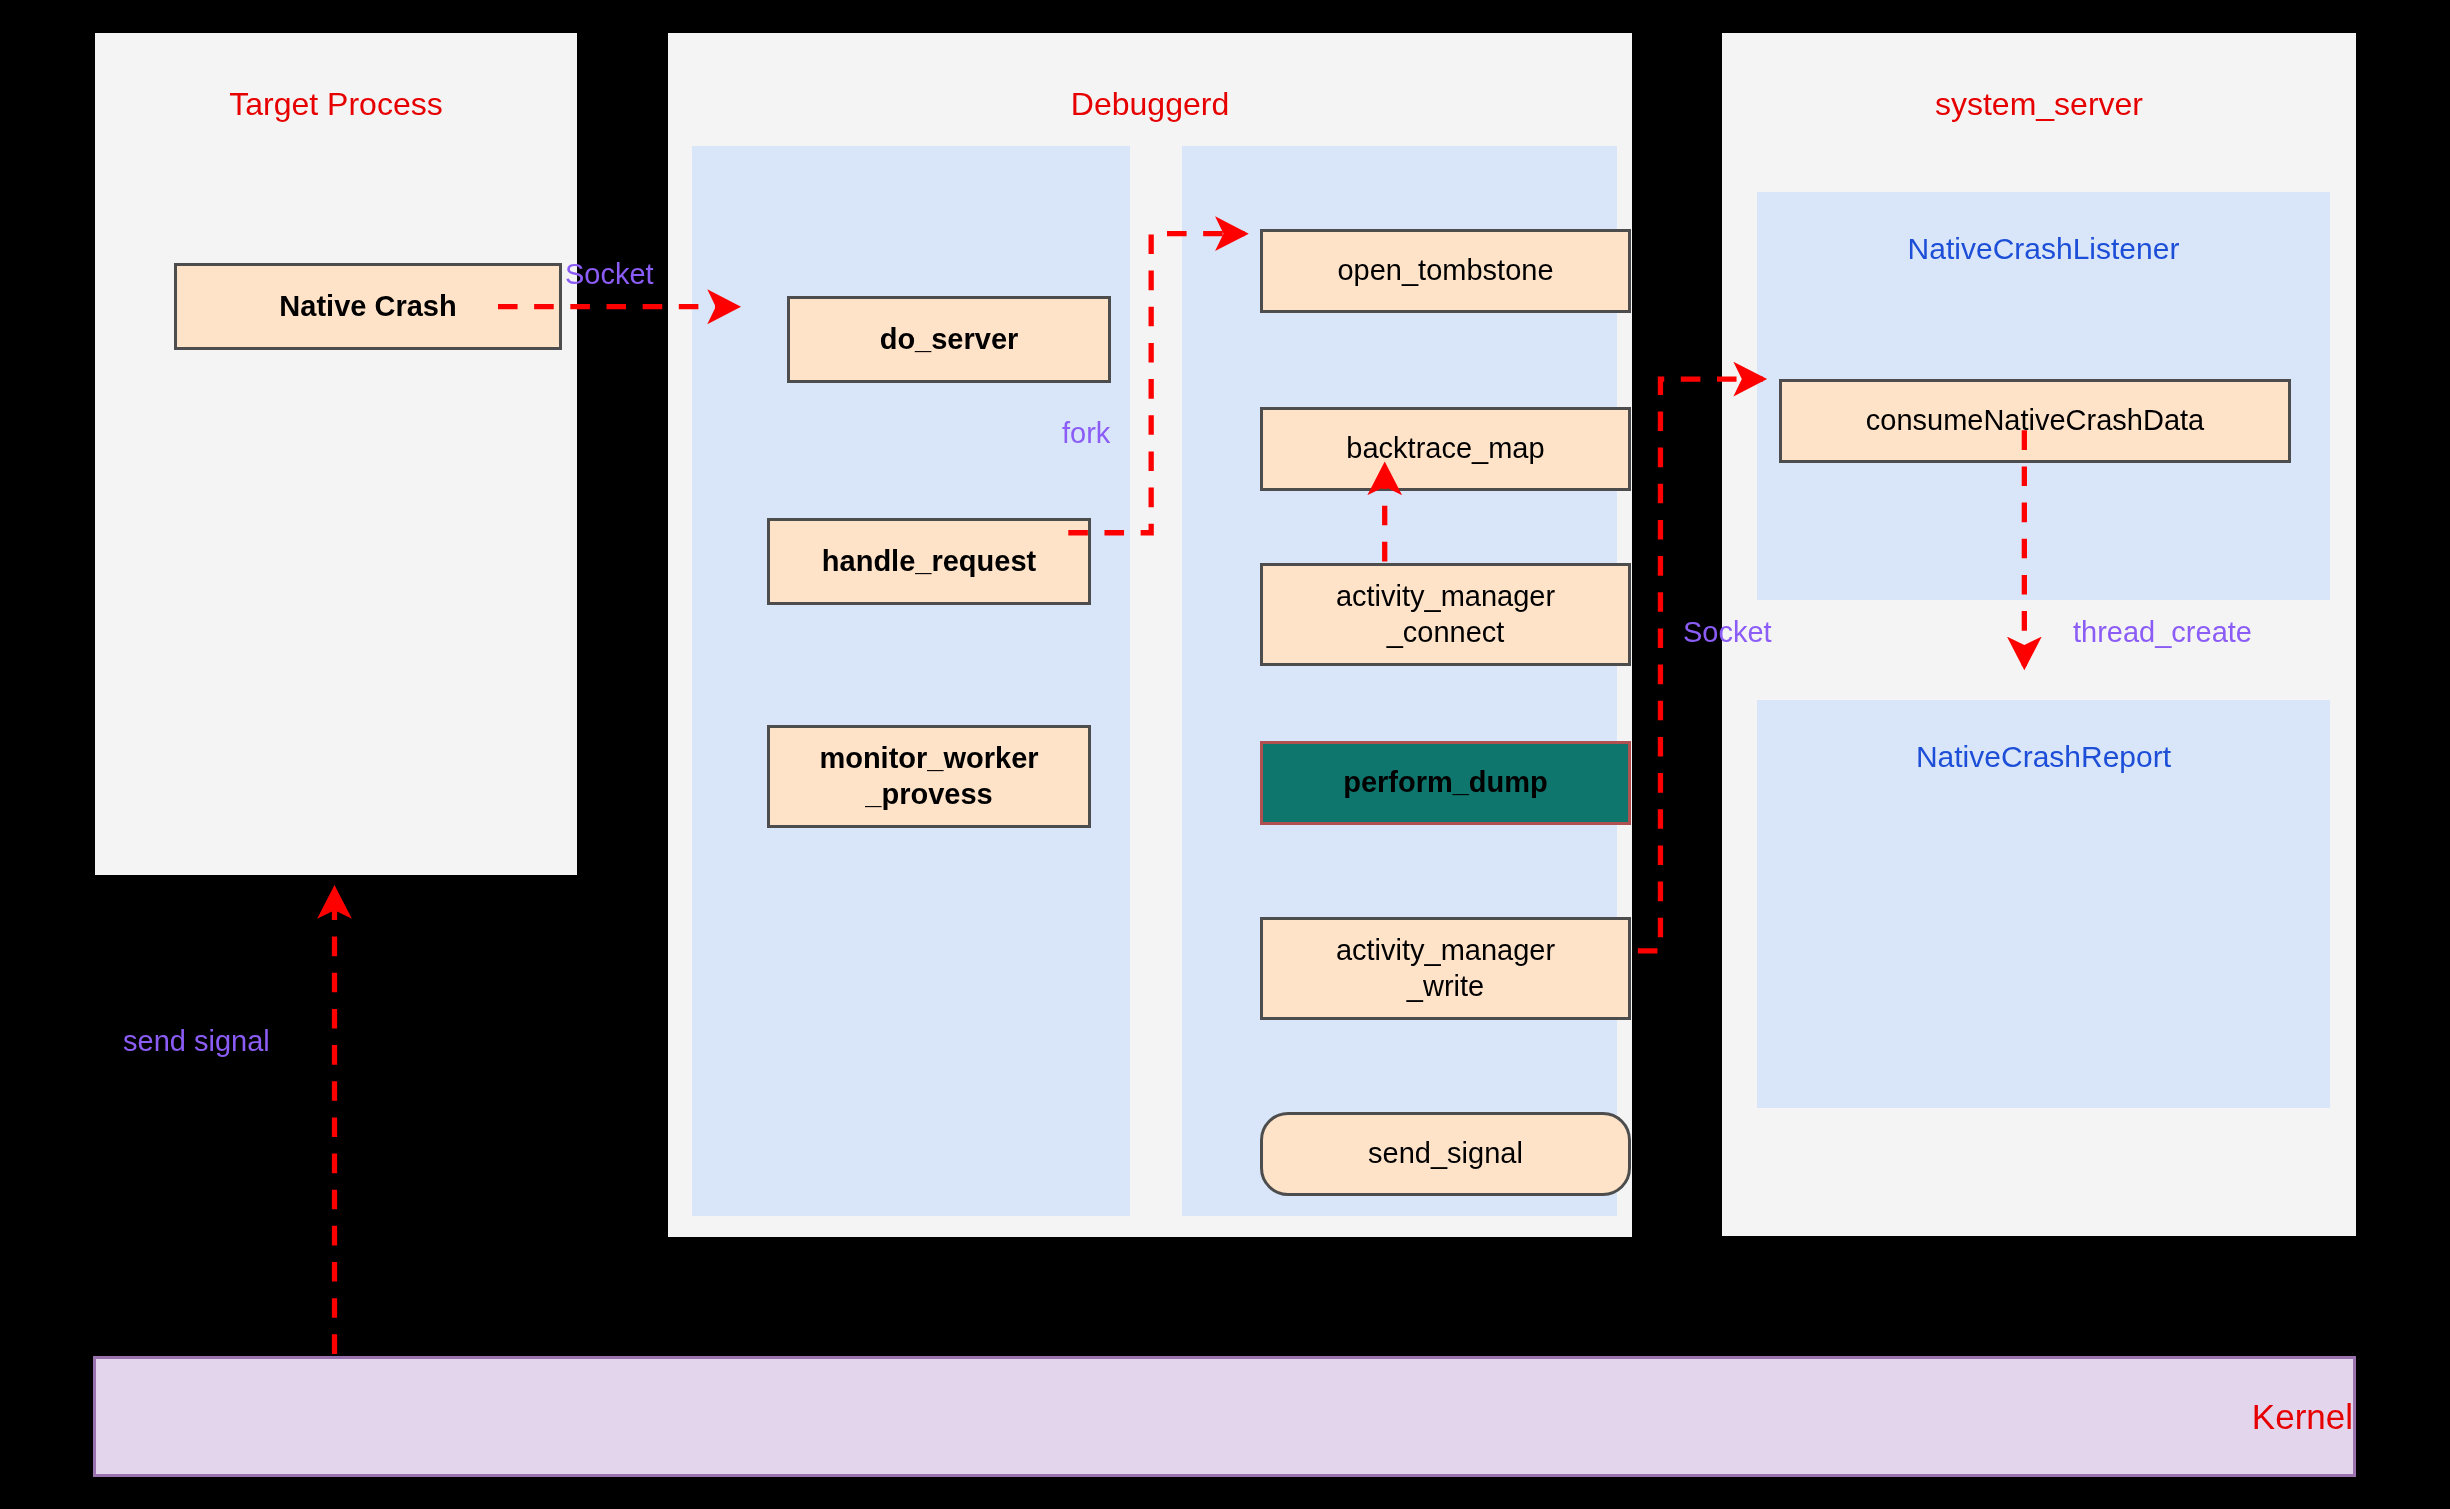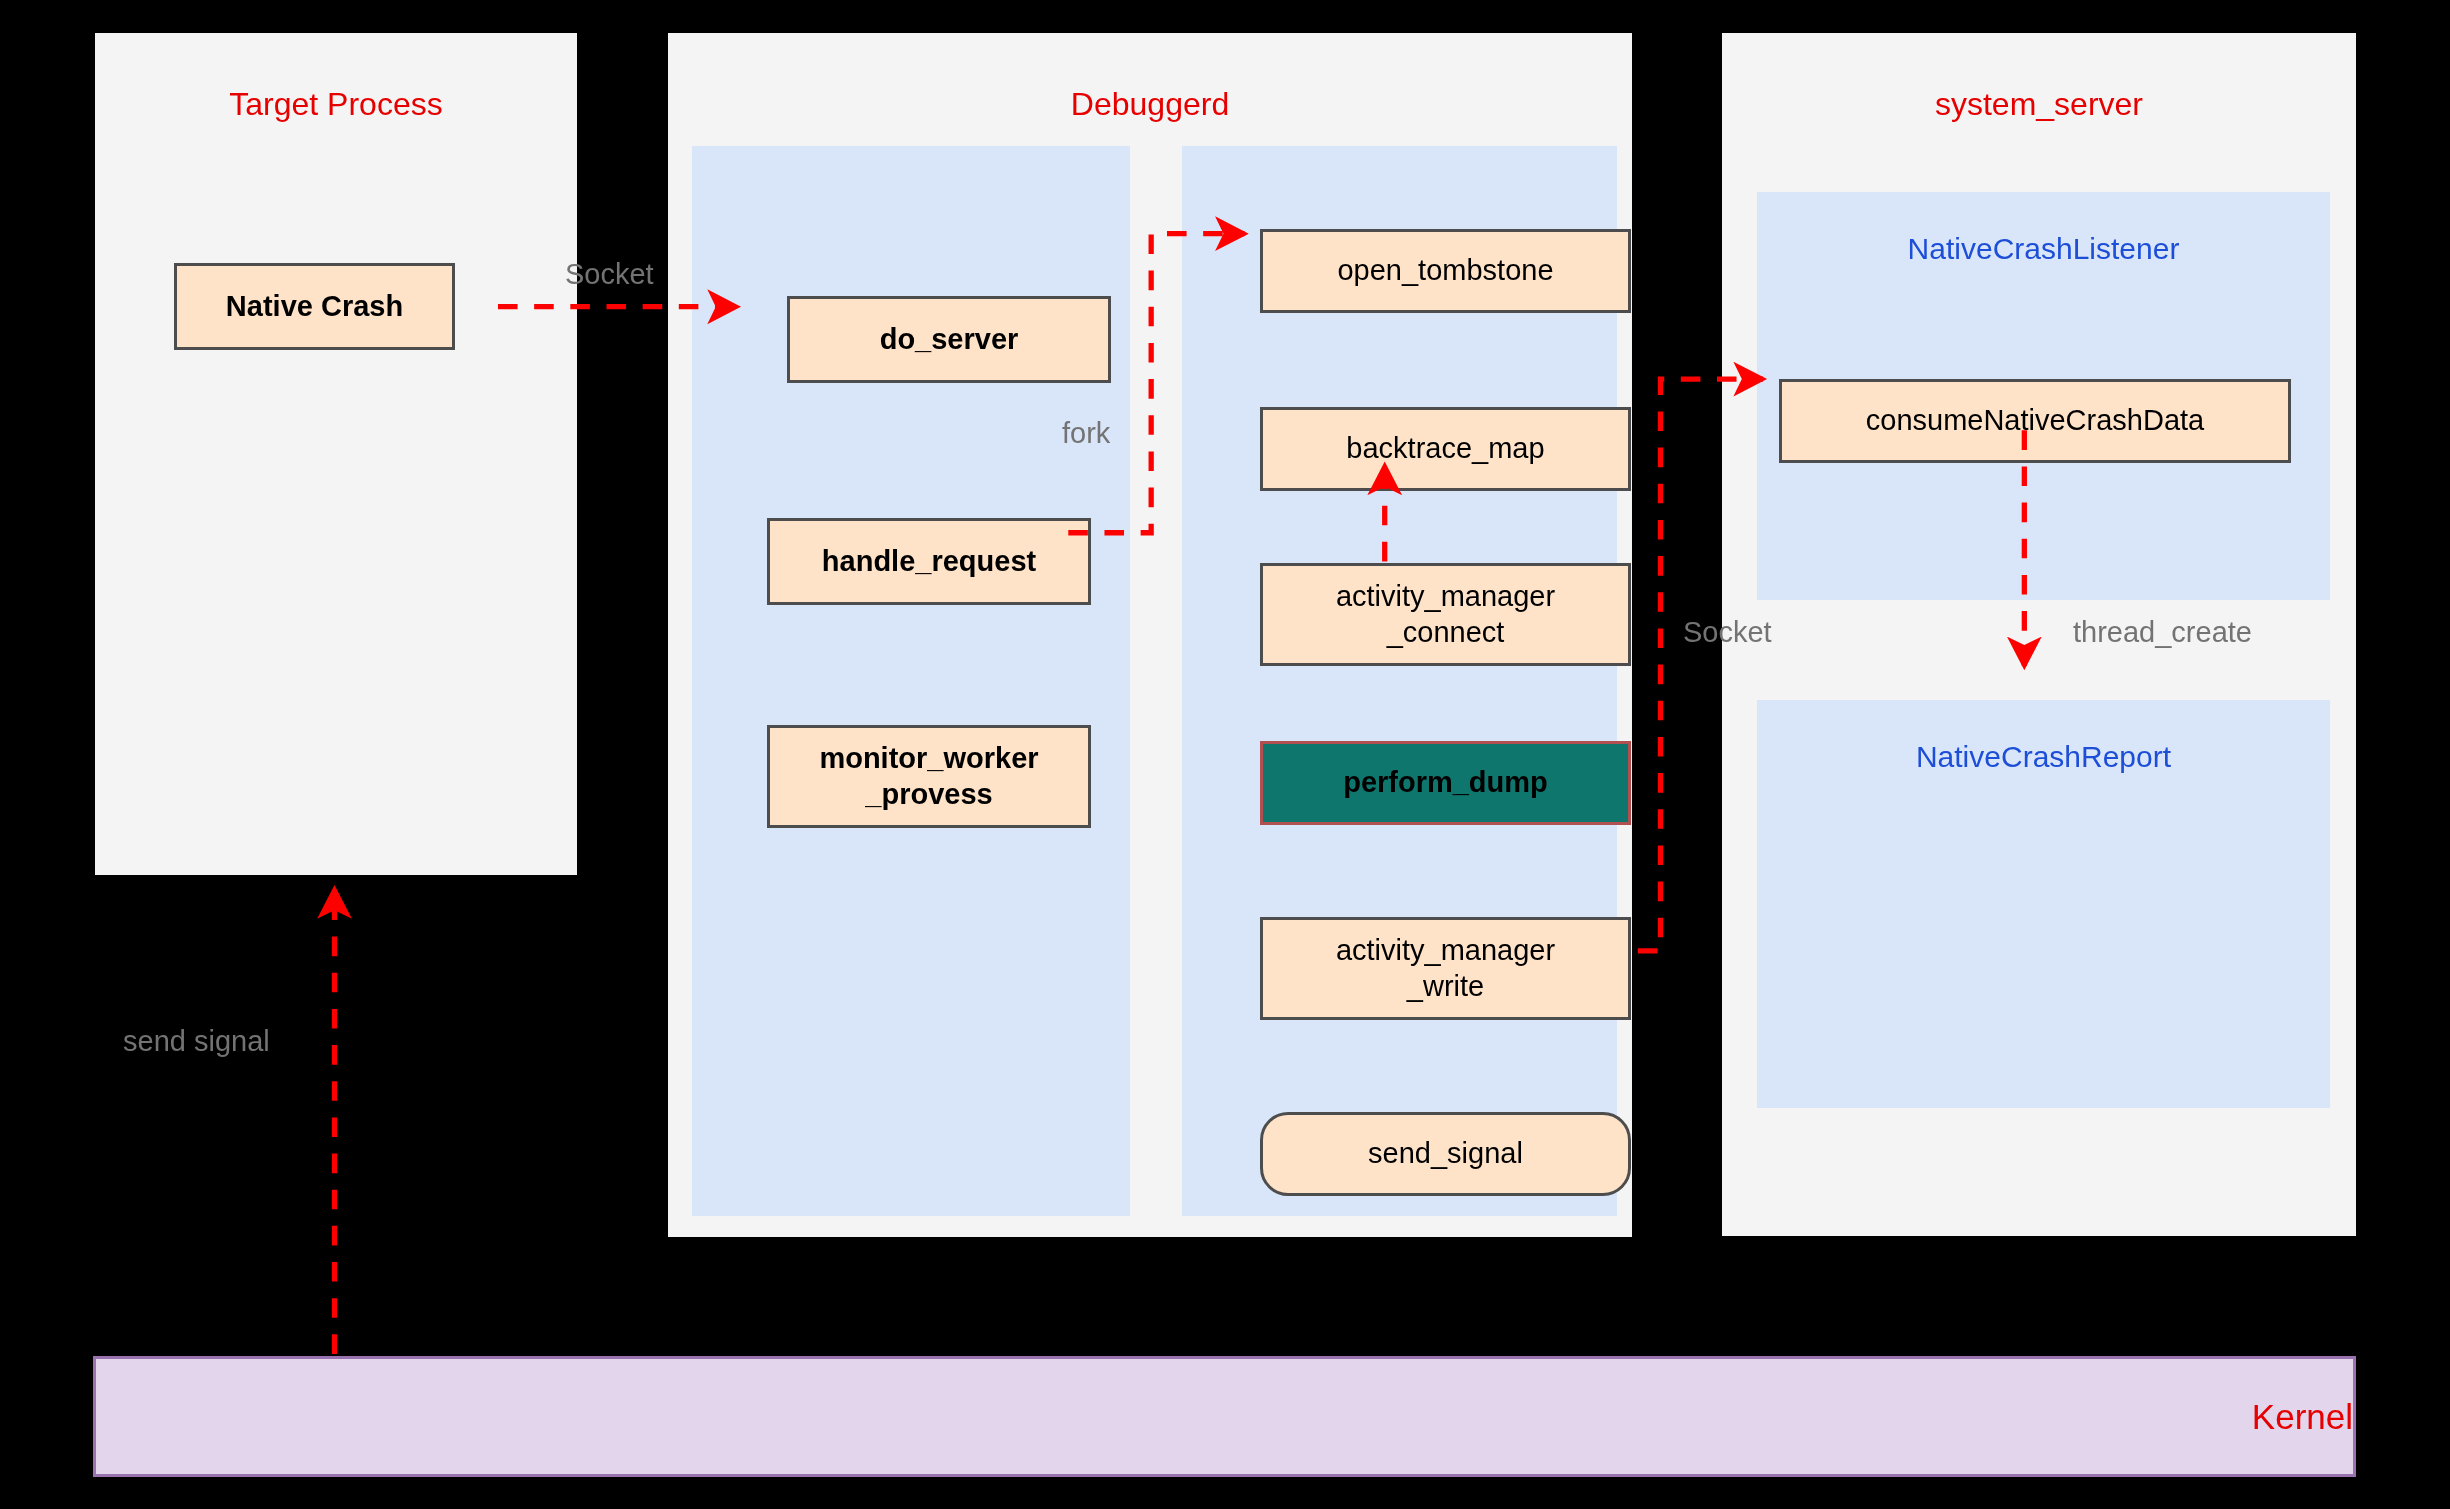--- a/index.html
+++ b/index.html
@@ -14,32 +14,32 @@
                   font-size:30px;line-height:1;white-space:nowrap;}
   .node{position:absolute;background:#ffe3c9;border:3.8px solid #4d4d4d;
         box-sizing:border-box;display:flex;align-items:center;justify-content:center;
         text-align:center;color:#000;font-size:29px;line-height:1.22;
         white-space:pre-line;}
   .node.bold{font-weight:bold;}
   .node.hl{background:#0f766e;border-color:#b05050;}
   .kernel{position:absolute;background:#e2d5ec;border:3.8px solid #9b72b0;
           box-sizing:border-box;display:flex;align-items:center;justify-content:flex-end;
           color:#e60000;font-size:35px;}
-  .edge-label{position:absolute;color:#737373;font-size:29px;line-height:1;white-space:nowrap;}
+  .edge-label{position:absolute;color:#8b5cf6;font-size:29px;line-height:1;white-space:nowrap;}
   svg.arrows{position:absolute;left:0;top:0;width:2450px;height:1510px;overflow:visible;
              pointer-events:none;}
 </style>
 </head>
 <body>
 
 <div id="canvas">
 
   <div class="panel" style="left:95px;top:33px;width:482px;height:842px;">
     <div class="panel-title" style="top:55px;">Target Process</div>
-    <div class="node bold" style="left:79px;top:230px;width:281px;height:87px;">Native Crash</div>
+    <div class="node bold" style="left:79px;top:230px;width:388px;height:87px;">Native Crash</div>
   </div>
 
   <div class="panel" style="left:668px;top:33px;width:964px;height:1204px;">
     <div class="panel-title" style="top:55px;">Debuggerd</div>
 
     <div class="subpanel" style="left:24px;top:113px;width:438px;height:1070px;">
       <div class="node bold" style="left:75px;top:150px;width:324px;height:87px;margin-left:20px;">do_server</div>
       <div class="node bold" style="left:75px;top:372px;width:324px;height:87px;">handle_request</div>
       <div class="node bold" style="left:75px;top:579px;width:324px;height:103px;">monitor_worker
 _provess</div>

